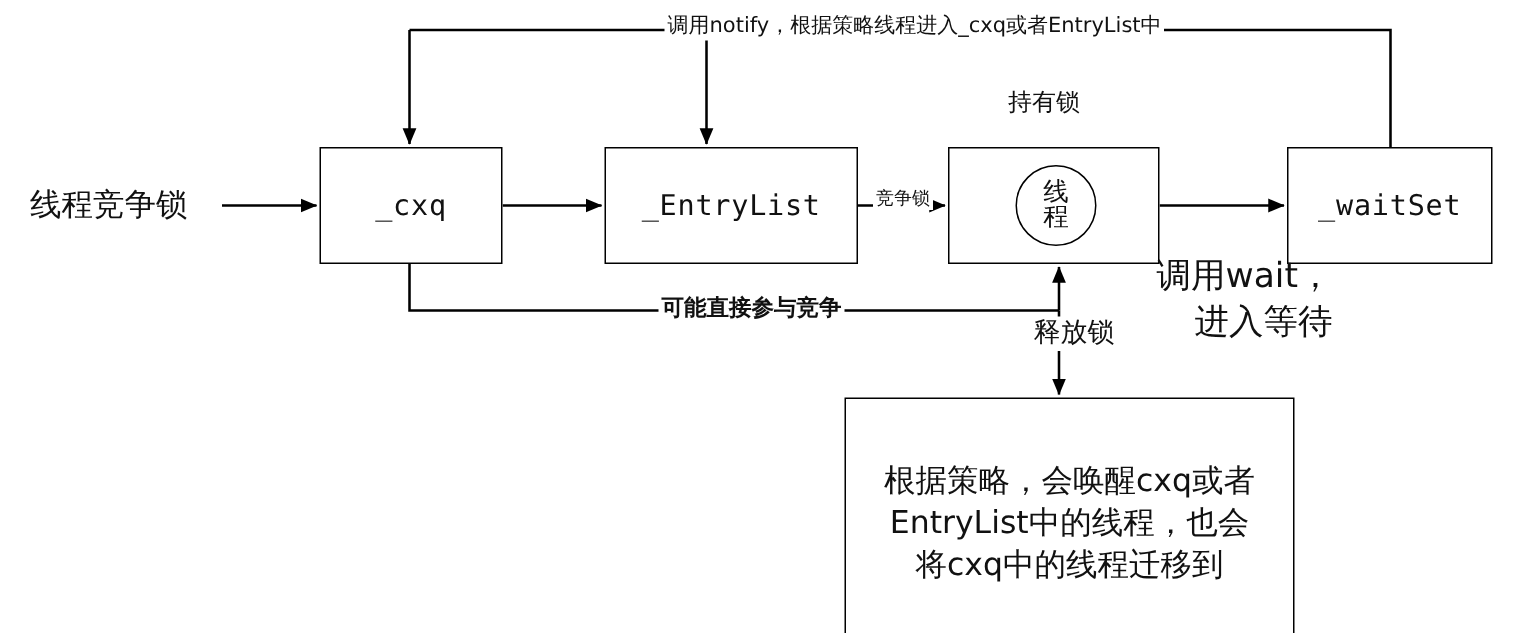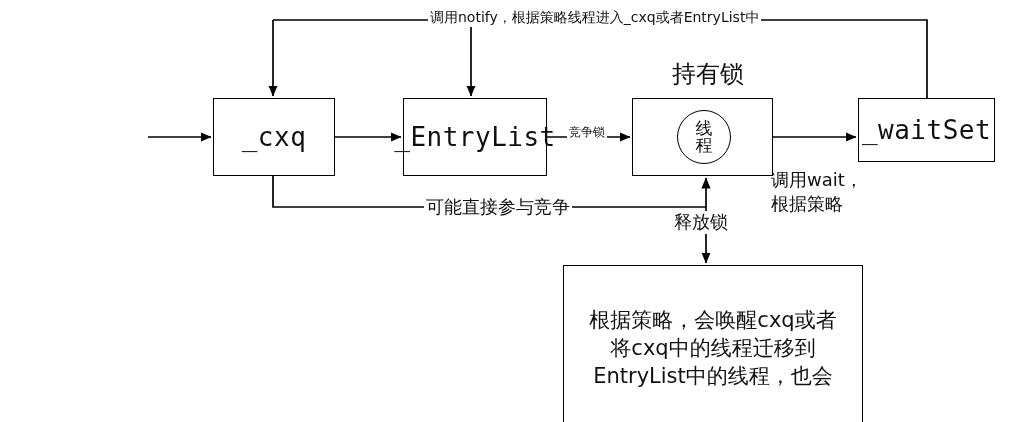--- a/index.html
+++ b/index.html
@@ -27,21 +27,21 @@
     position: absolute;
     border: 1.6px solid #000000;
     background: #ffffff;
     box-sizing: border-box;
     display: flex;
     align-items: center;
     justify-content: center;
   }
   .node-label {
     font-family: "DejaVu Sans Mono", "Liberation Mono", monospace;
-    font-size: 26px;
+    font-size: 19px;
     color: #111111;
     white-space: nowrap;
     letter-spacing: 0.5px;
   }
   .thread-circle {
     position: absolute;
     width: 54px;
     height: 54px;
     border: 1.6px solid #000000;
     border-radius: 50%;
@@ -62,20 +62,21 @@
   .edge-label {
     position: absolute;
     background: #ffffff;
     color: #111111;
     white-space: nowrap;
     padding: 0 2px;
     line-height: 1.25;
   }
   .lbl-cn {
     font-family: "DejaVu Sans", "Liberation Sans", sans-serif;
+    margin-left: 15px;
   }
   .free-label {
     position: absolute;
     color: #111111;
     white-space: nowrap;
     font-family: "DejaVu Sans", "Liberation Sans", sans-serif;
   }
   .textbox {
     position: absolute;
     border: 1.6px solid #000000;
@@ -127,56 +128,57 @@
       <path d="M471,20 L471,96" marker-end="url(#arrowD)"></path>
 
       <path d="M273,176 L273,207 L706,207"></path>
 
       <path d="M706,207 L706,178" marker-end="url(#arrowU)"></path>
 
       <path d="M706,207 L706,263" marker-end="url(#arrowD)"></path>
     </g>
   </svg>
 
+  <div class="free-label" style="left:20px; top:122px; font-size:21px;">线程竞争锁</div>
 
   <div class="node" style="left:213px; top:98px; width:122px; height:78px;">
     <span class="node-label">_cxq</span>
   </div>
 
-  <div class="node" style="left:403px; top:98px; width:144px; height:78px;">
+  <div class="node" style="left:403px; top:98px; width:169px; height:78px;">
     <span class="node-label">_EntryList</span>
   </div>
 
-  <div class="free-label" style="left:672px; top:58px; font-size:24px;">持有锁</div>
+  <div class="free-label" style="left:672px; top:58px; font-size:16px;">持有锁</div>
 
   <div class="node" style="left:632px; top:98px; width:141px; height:78px;">
     <div class="thread-circle" style="left:44px; top:11px;">
       <span>线</span>
       <span>程</span>
     </div>
   </div>
 
-  <div class="node" style="left:858px; top:98px; width:137px; height:64px;">
+  <div class="node" style="left:858px; top:98px; width:137px; height:78px;">
     <span class="node-label">_waitSet</span>
   </div>
 
   <div class="edge-label lbl-cn" style="left:428px; top:9px; font-size:14px;">调用notify，根据策略线程进入_cxq或者EntryList中</div>
 
   <div class="edge-label lbl-cn" style="left:567px; top:125px; font-size:12px;">竞争锁</div>
 
-  <div class="edge-label lbl-cn" style="left:424px; top:196px; font-size:18px;">可能直接参与竞争</div>
+  <div class="edge-label lbl-cn" style="left:424px; top:196px; font-size:15px;font-weight:bold;">可能直接参与竞争</div>
 
-  <div class="free-label" style="left:771px; top:168px; font-size:18px; text-align:left;">
+  <div class="free-label" style="left:771px; top:168px; font-size:23px; text-align:right;">
     <div>调用wait，</div>
-    <div>根据策略</div>
+    <div>进入等待</div>
   </div>
 
   <div class="edge-label lbl-cn" style="left:672px; top:211px; font-size:18px;">释放锁</div>
 
   <div class="textbox" style="left:563px; top:265px; width:300px; height:168px;">
     <div class="textbox-inner">
       <div>根据策略，会唤醒cxq或者</div>
+      <div>EntryList中的线程，也会</div>
       <div>将cxq中的线程迁移到</div>
-      <div>EntryList中的线程，也会</div>
     </div>
   </div>
 
 </div>
 
 </body></html>

